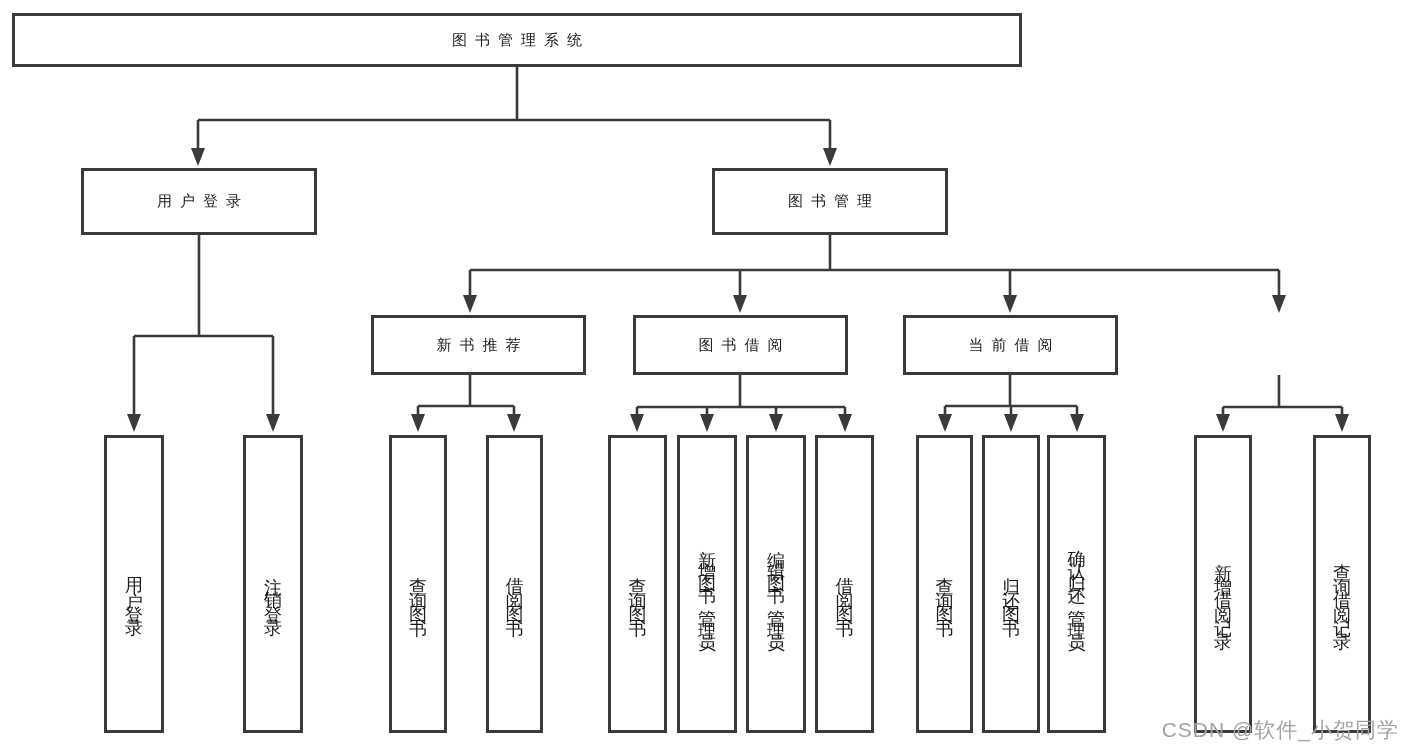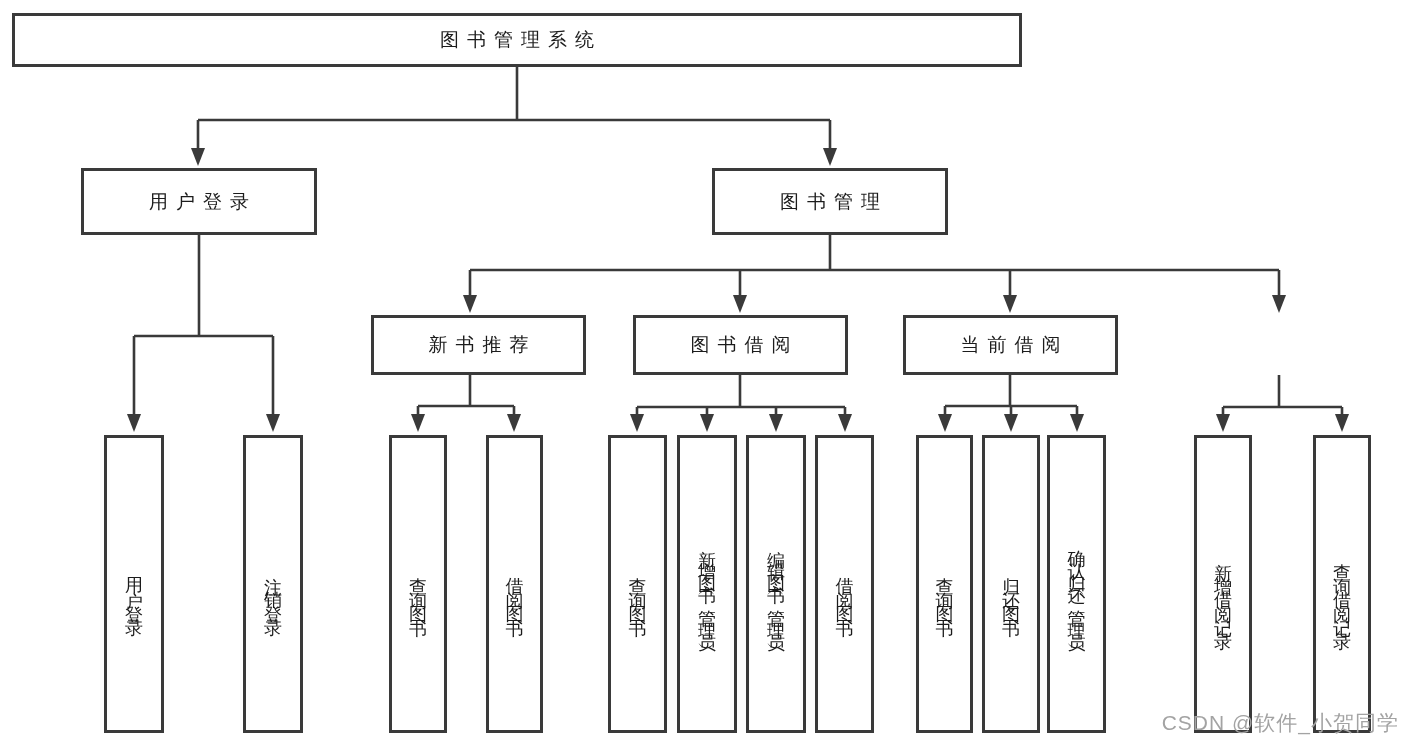--- a/index.html
+++ b/index.html
@@ -21,41 +21,41 @@
     box-sizing: border-box;
     border: 3px solid #3a3a3a;
     background: #ffffff;
     display: flex;
     align-items: center;
     justify-content: center;
     color: #1c1c1c;
     z-index: 2;
   }
   .hlabel {
-    font-size: 19px;
+    font-size: 15px;
     letter-spacing: 8px;
     padding-left: 8px;
     white-space: nowrap;
   }
   .vlabel {
     writing-mode: vertical-rl;
     text-orientation: mixed;
     font-size: 18px;
     letter-spacing: 14px;
     padding-top: 14px;
     white-space: nowrap;
   }
   .vlabel.long {
     letter-spacing: 12px;
     padding-top: 12px;
   }
   #watermark {
     position: absolute;
     right: 6px;
-    bottom: 10px;
+    bottom: 3px;
     font-size: 21px;
     color: #a3a3a3;
     letter-spacing: 1px;
     z-index: 3;
   }
 </style>
 </head>
 <body>
 
 <div id="canvas">

